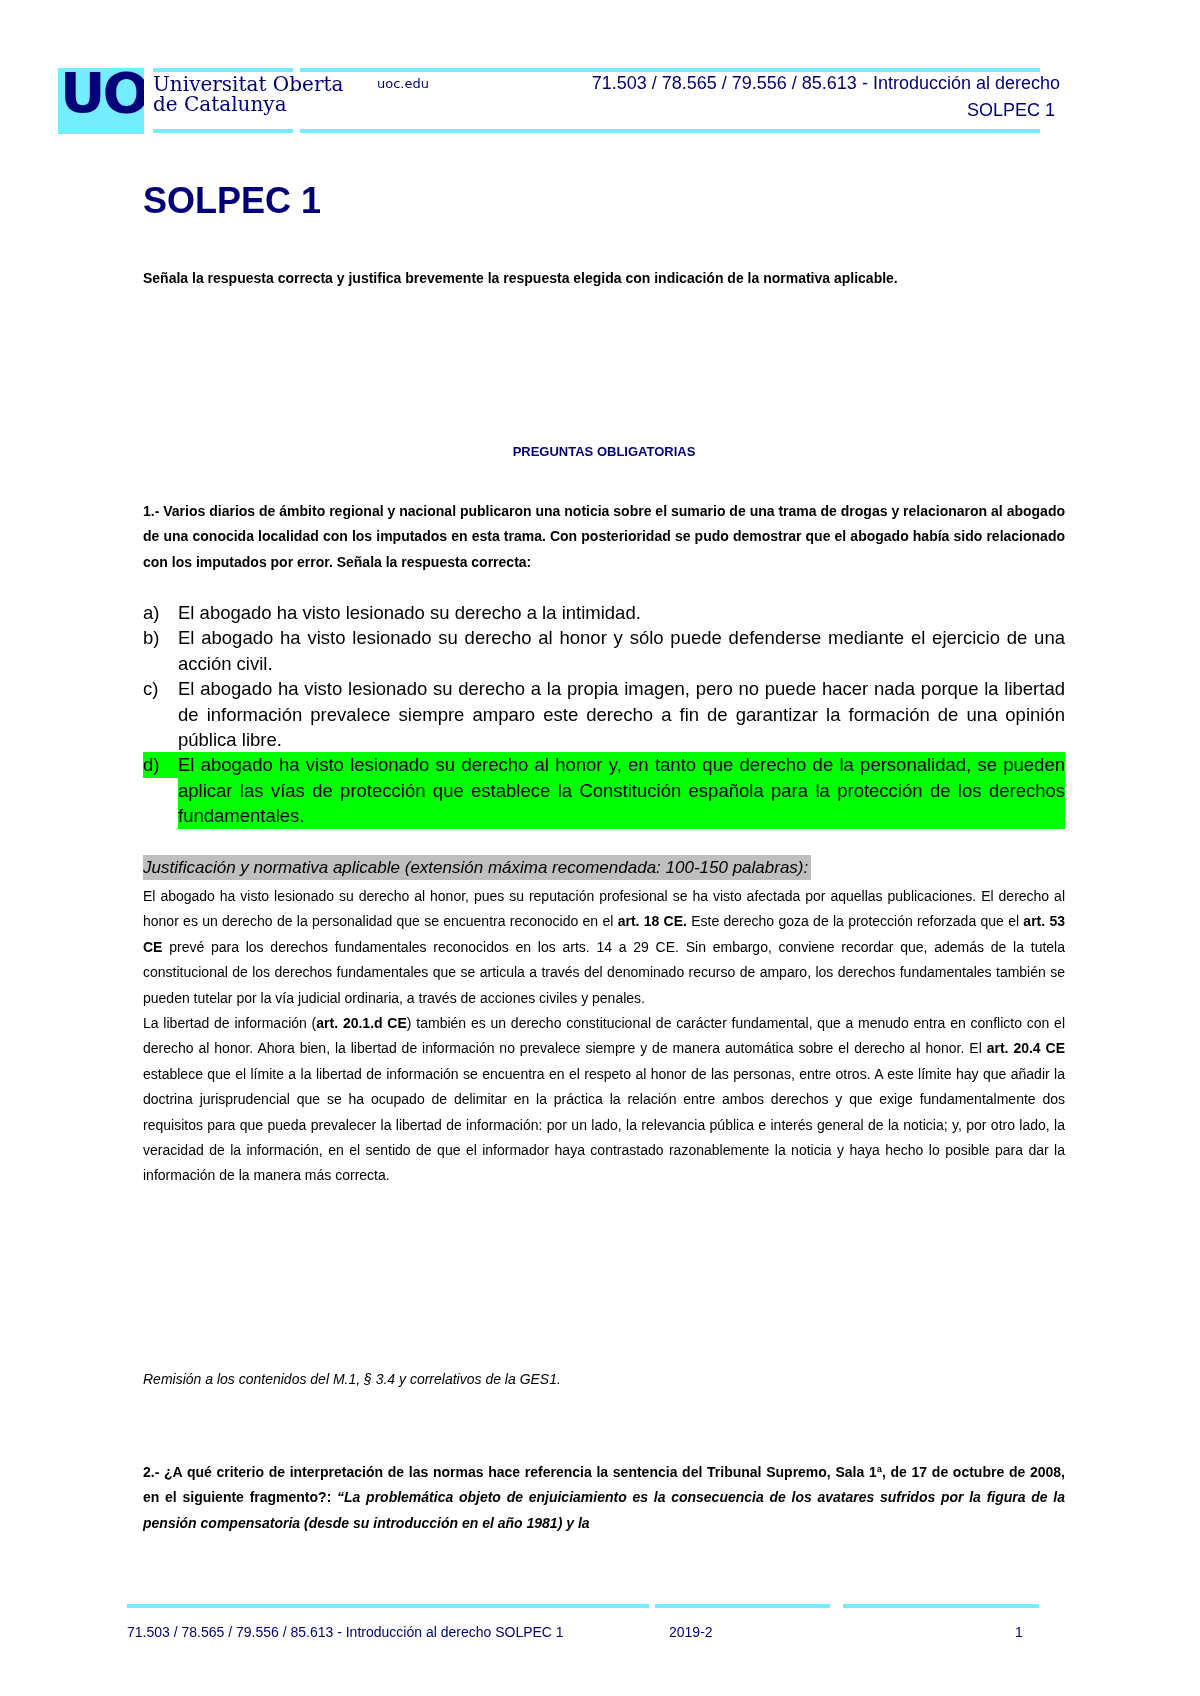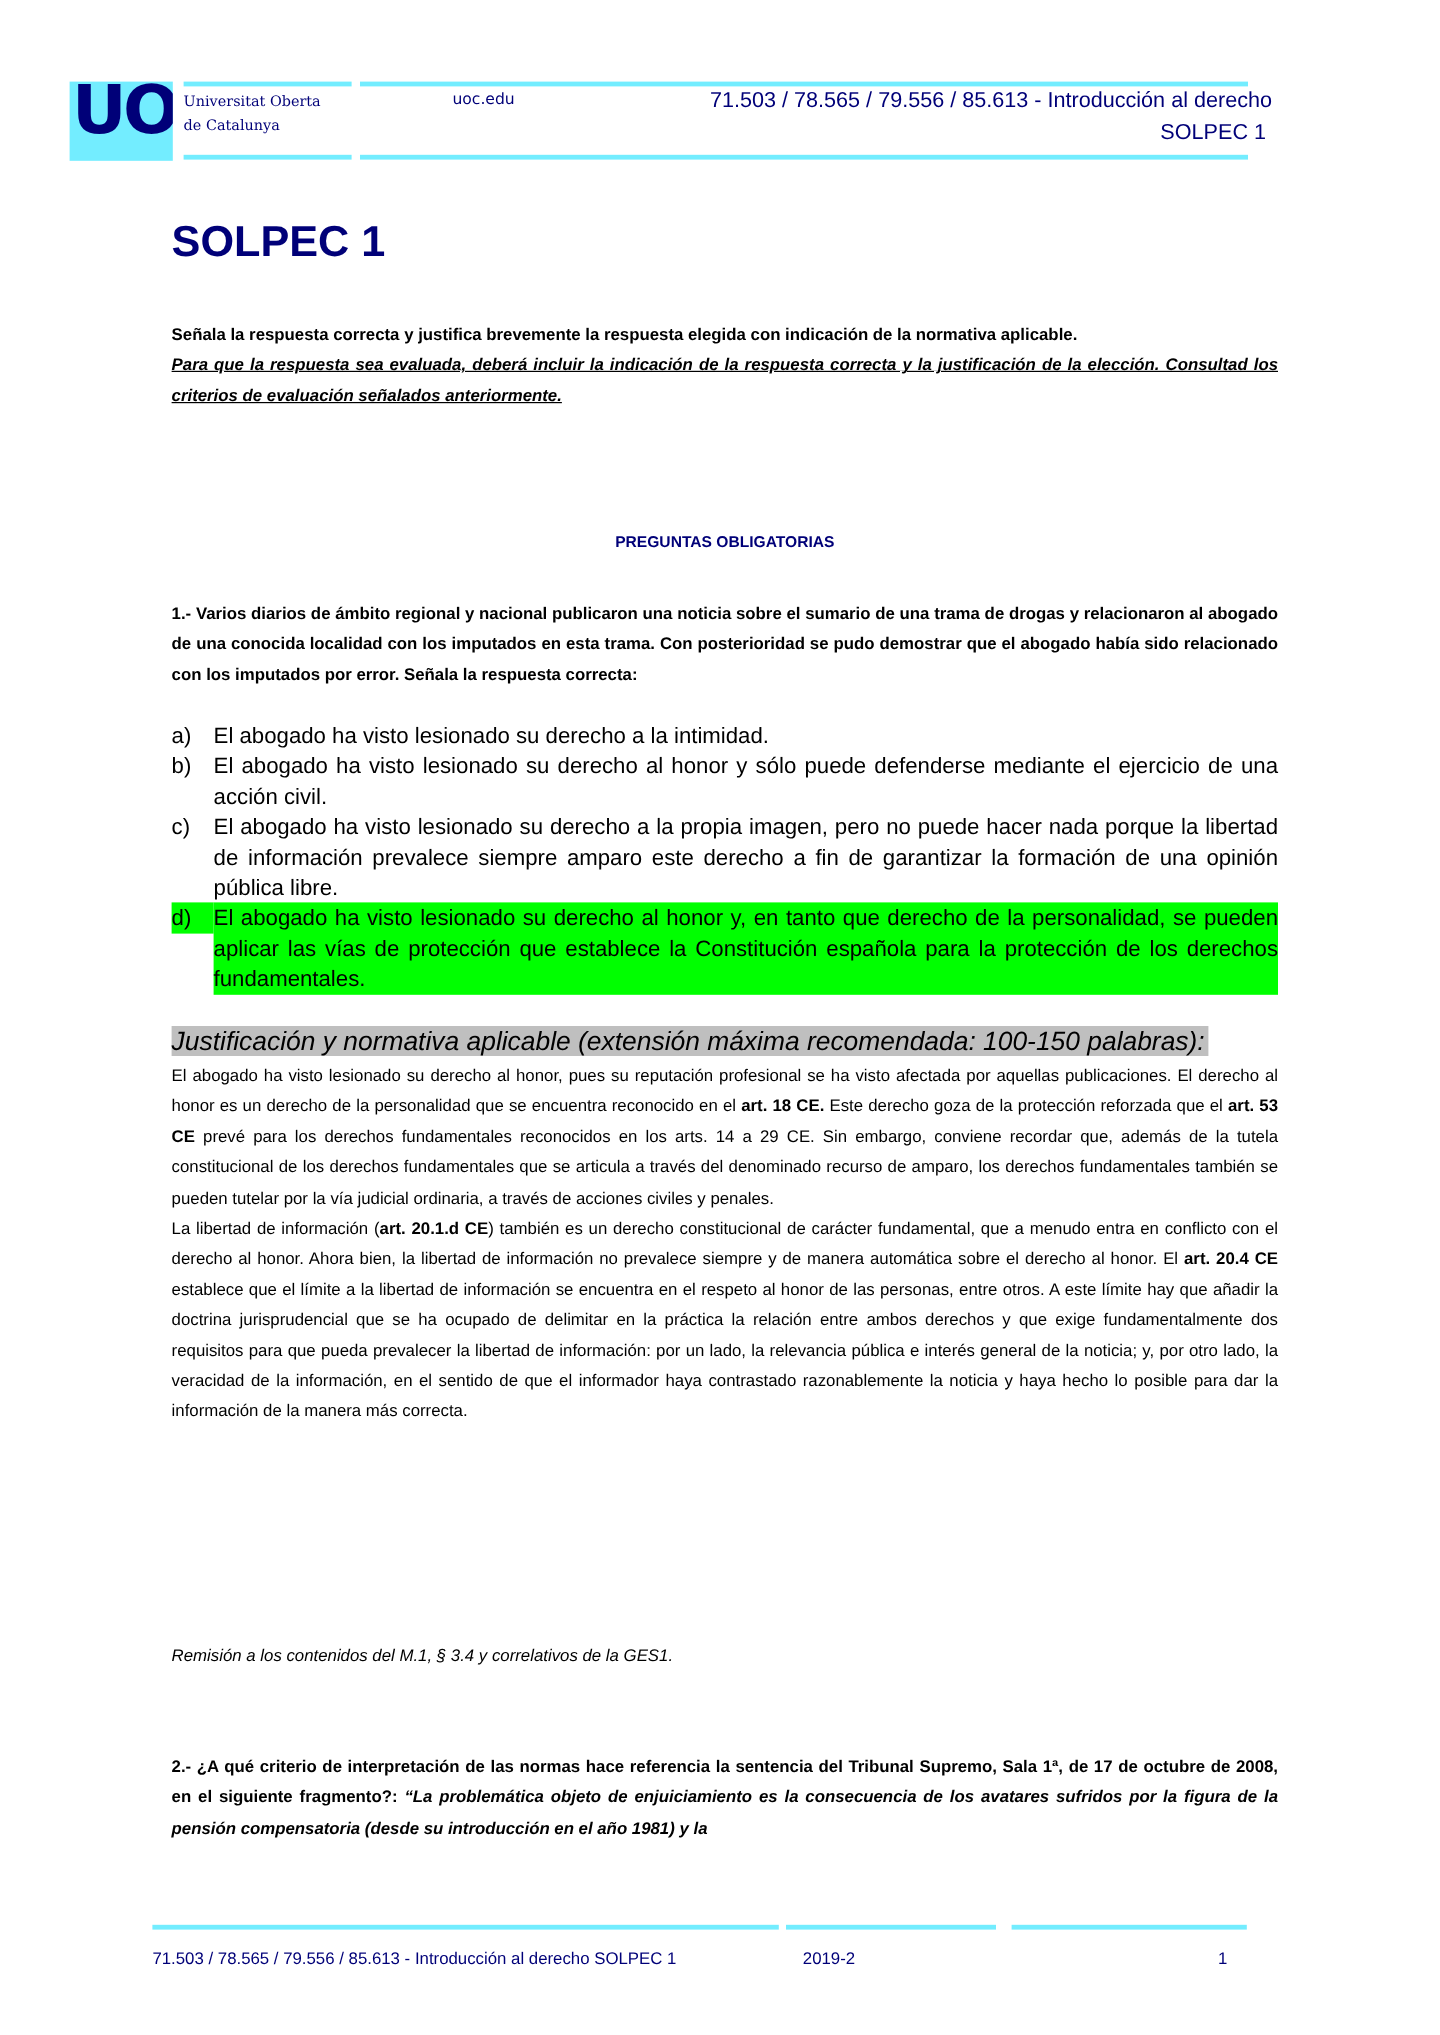--- a/index.html
+++ b/index.html
@@ -5,40 +5,40 @@
   html, body { margin: 0; padding: 0; background: #ffffff; }
   body { width: 1200px; height: 1696px; position: relative; overflow: hidden;
          font-family: "Liberation Sans", sans-serif; color: #000; }
   .abs { position: absolute; }
 
   
   .logo-box { left: 58px; top: 68px; width: 86px; height: 66px; background: #73EDFF; overflow: hidden; }
   .logo-letters { position: absolute; left: 2px; top: -8px; font-family: "DejaVu Sans", sans-serif; font-weight: bold;
                   font-size: 56px; color: #000078; letter-spacing: -3px; line-height: 66px; white-space: nowrap; }
   .hline { position: absolute; height: 4px; background: #73EDFF; }
-  .uni-name { left: 153px; top: 74px; font-family: "DejaVu Serif", serif; font-size: 12px; line-height: 20px; color: #000078; }
+  .uni-name { left: 153px; top: 74px; font-family: "DejaVu Serif", serif; font-size: 20px; line-height: 20px; color: #000078; }
   .uoc-edu { left: 340px; top: 76px; font-family: "DejaVu Sans", sans-serif; font-size: 13px; color: #000078; margin-left: 37px; }
   .course-title { right: 140px; top: 73px; font-size: 18px; color: #000078; text-align: right; }
   .solpec-small { right: 145px; top: 100px; font-size: 18px; color: #000078; text-align: right; }
 
   
   .content { left: 143px; width: 922px; }
   .main-title { left: 143px; top: 180px; font-size: 36px; font-weight: bold; color: #000078; }
   p, .q { margin: 0; font-size: 14px; line-height: 25.4px; text-align: justify; }
   .instr { top: 266px; font-weight: bold; }
   .instr .warn { font-style: italic; text-decoration: underline; }
   .section-title { left: 143px; width: 922px; top: 444px; text-align: center; font-weight: bold; font-size: 13px; color: #000078; }
   .q1 { top: 499px; font-weight: bold; }
   .options { top: 600px; }
   .opt { display: flex; font-size: 18.5px; line-height: 25.4px; }
   .opt .letter { width: 35px; flex: none; }
   .opt .txt { flex: 1; text-align: justify; }
   .opt.correct .letter, .opt.correct .txt { background: #00FF00; }
   .opt.correct .txt { }
-  .just-label { left: 143px; top: 855px; font-style: italic; font-size: 22px; line-height: 25px; background: #BFBFBF; padding-right: 3px; }
+  .just-label { left: 143px; top: 855px; font-style: italic; font-size: 17px; line-height: 25px; background: #BFBFBF; padding-right: 3px; }
   .answer { top: 884px; }
   .ref { top: 1367px; font-style: italic; }
   .q2 { top: 1444px; font-weight: bold; margin-top: 16px; }
   .q2 .quote { font-style: italic; }
 
   
   .footer-text { top: 1624px; font-size: 14px; color: #000078; }
 </style>
 </head>
 <body>
@@ -56,21 +56,20 @@
   <div>de Catalunya</div>
 </div>
 <div class="abs uoc-edu">uoc.edu</div>
 <div class="abs course-title">71.503 / 78.565 / 79.556 / 85.613 - Introducción al derecho</div>
 <div class="abs solpec-small">SOLPEC 1</div>
 
 <div class="abs main-title">SOLPEC 1</div>
 
 <div class="abs content instr">
   <p>Señala la respuesta correcta y justifica brevemente la respuesta elegida con indicación de la normativa aplicable.</p>
-  <p class="warn">Para que la respuesta sea evaluada, deberá incluir la indicación de la respuesta correcta y la justificación de la elección. Consultad los criterios de evaluación señalados anteriormente.</p>
 </div>
 
 <div class="abs section-title">PREGUNTAS OBLIGATORIAS</div>
 
 <div class="abs content q1">
   <p>1.- Varios diarios de ámbito regional y nacional publicaron una noticia sobre el sumario de una trama de drogas y relacionaron al abogado de una conocida localidad con los imputados en esta trama. Con posterioridad se pudo demostrar que el abogado había sido relacionado con los imputados por error. Señala la respuesta correcta:</p>
 </div>
 
 <div class="abs content options">
   <div class="opt">

